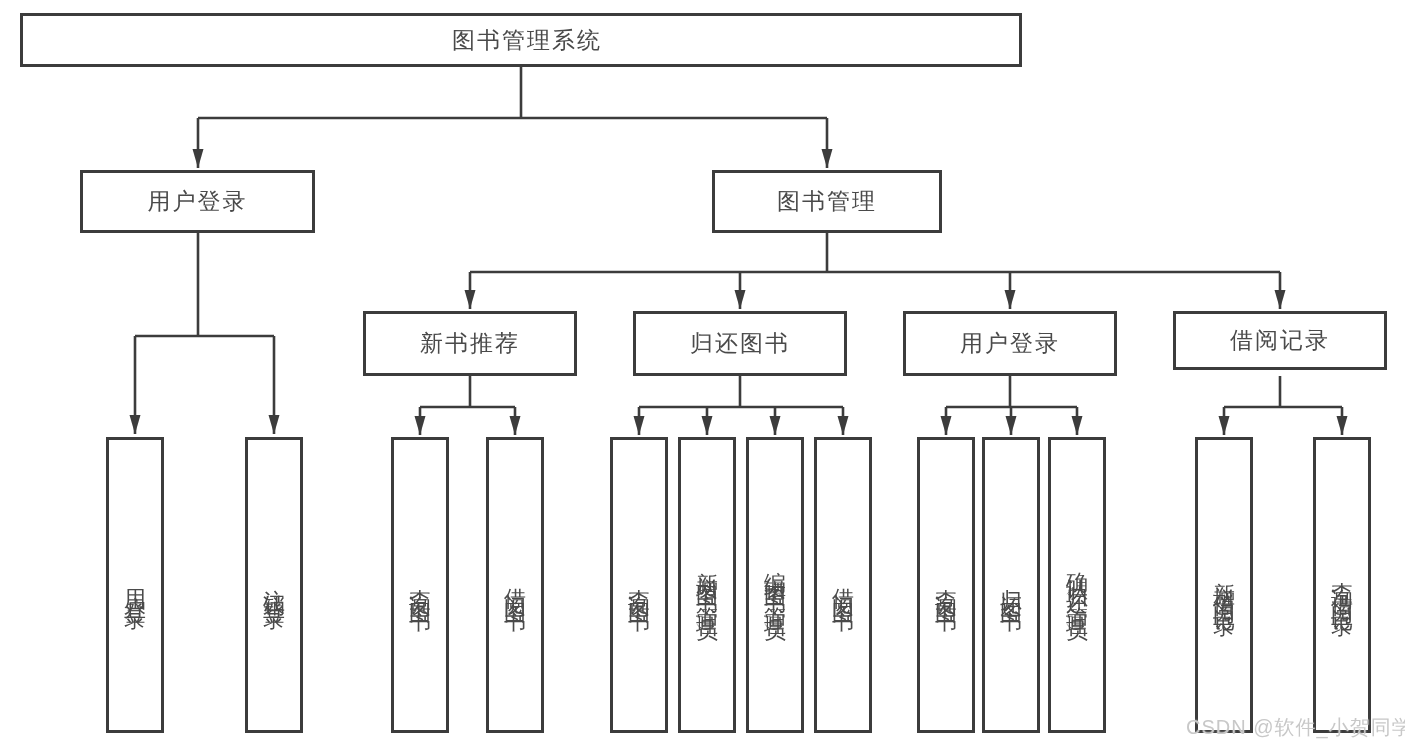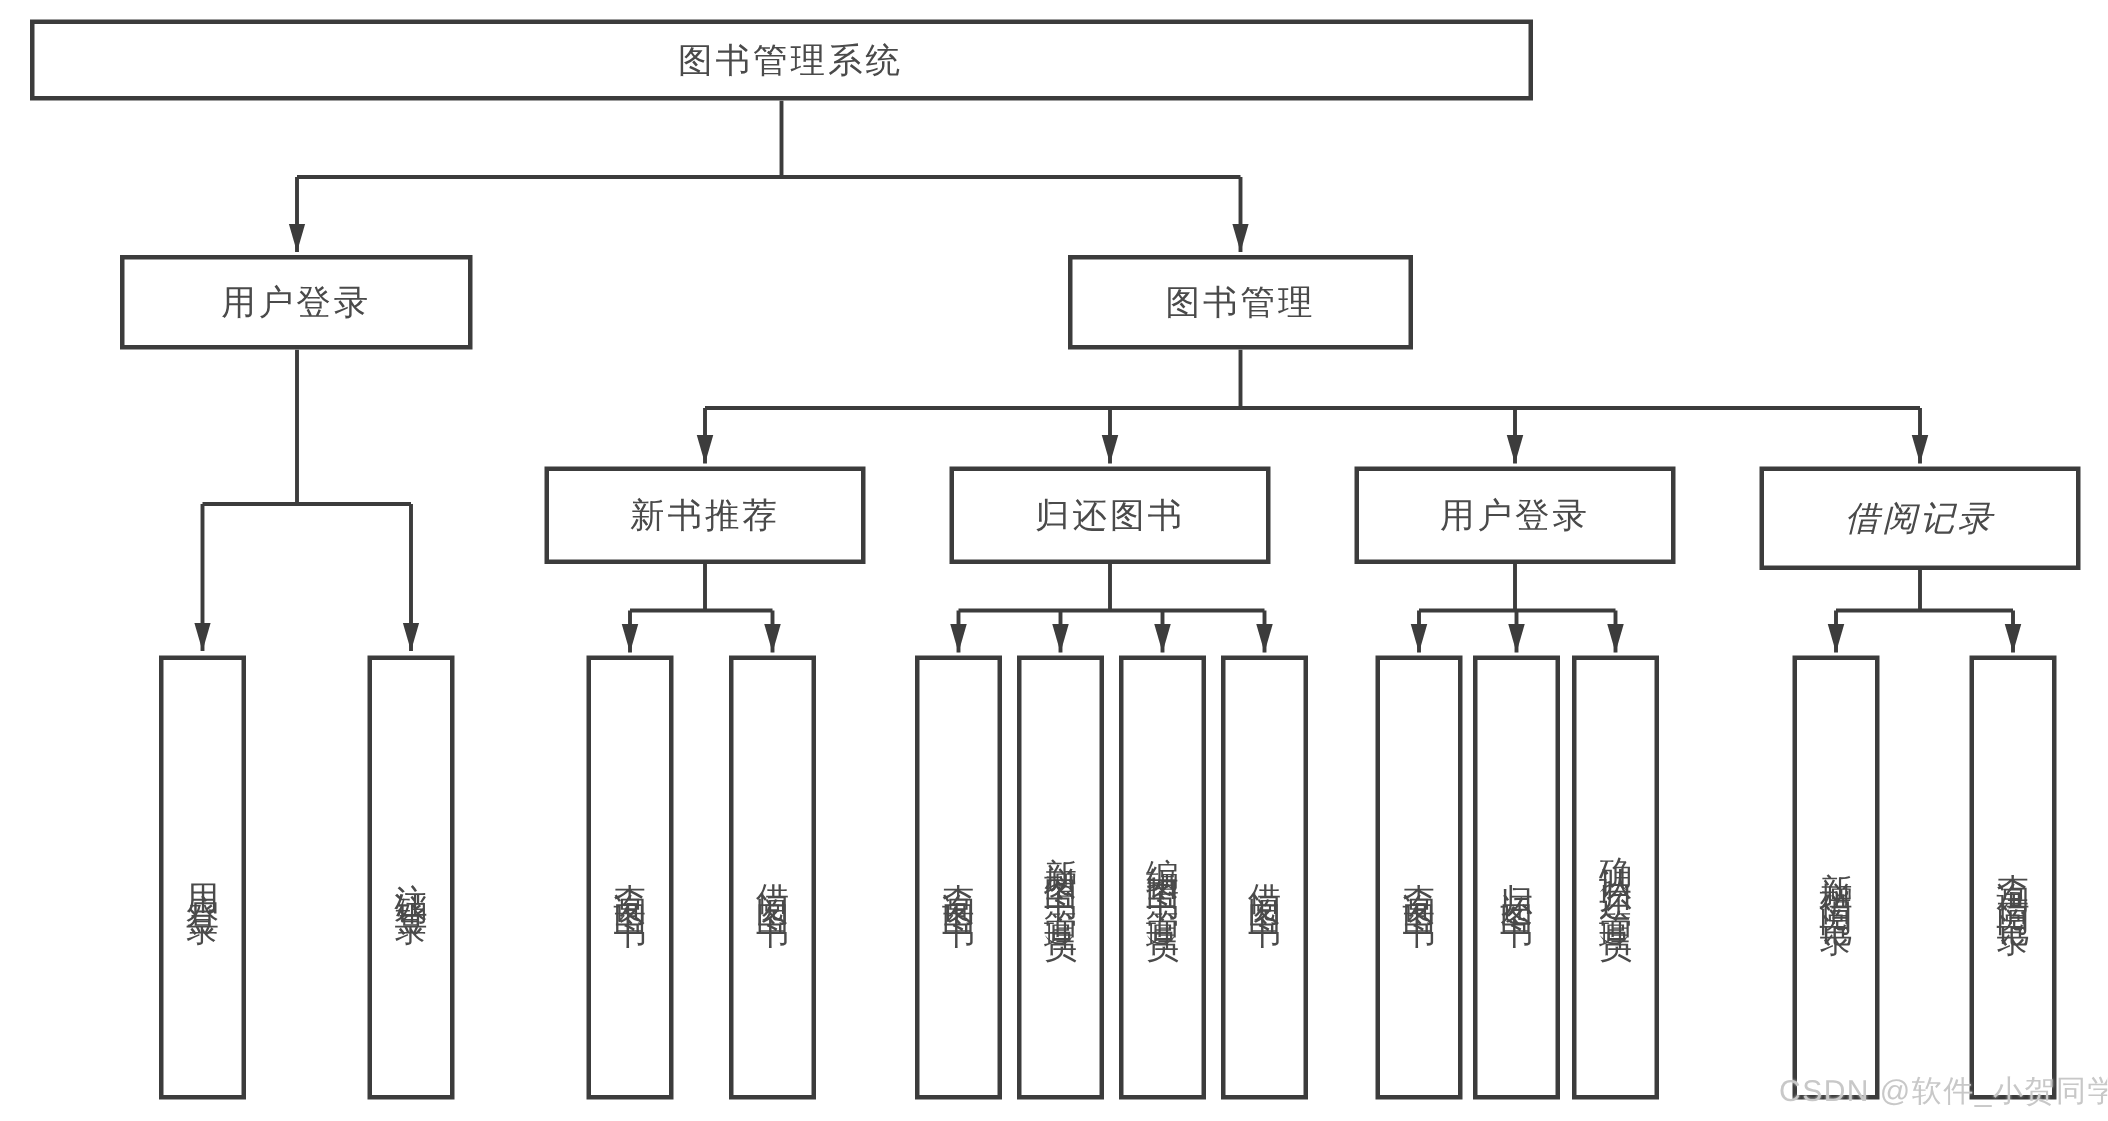--- a/index.html
+++ b/index.html
@@ -29,21 +29,21 @@
   }
   
   #n-root{left:20px;top:13px;width:1002px;height:54px;padding-left:12px;}
   
   #n-user-login{left:80px;top:170px;width:235px;height:63px;}
   #n-book-mgmt{left:712px;top:170px;width:230px;height:63px;}
   
   #n-new-book{left:363px;top:311px;width:214px;height:65px;}
   #n-book-borrow{left:633px;top:311px;width:214px;height:65px;}
   #n-cur-borrow{left:903px;top:311px;width:214px;height:65px;}
-  #n-borrow-rec{left:1173px;top:311px;width:214px;height:69px;font-style:italic;}
+  #n-borrow-rec{left:1173px;top:311px;width:214px;height:59px;}
   
   .leaf{top:437px;width:58px;height:296px;}
   #l-user-login{left:106px;}
   #l-logout{left:245px;}
   #l-query1{left:391px;}
   #l-borrow1{left:486px;}
   #l-query2{left:610px;}
   #l-addbook{left:678px;}
   #l-editbook{left:746px;}
   #l-borrow2{left:814px;}

